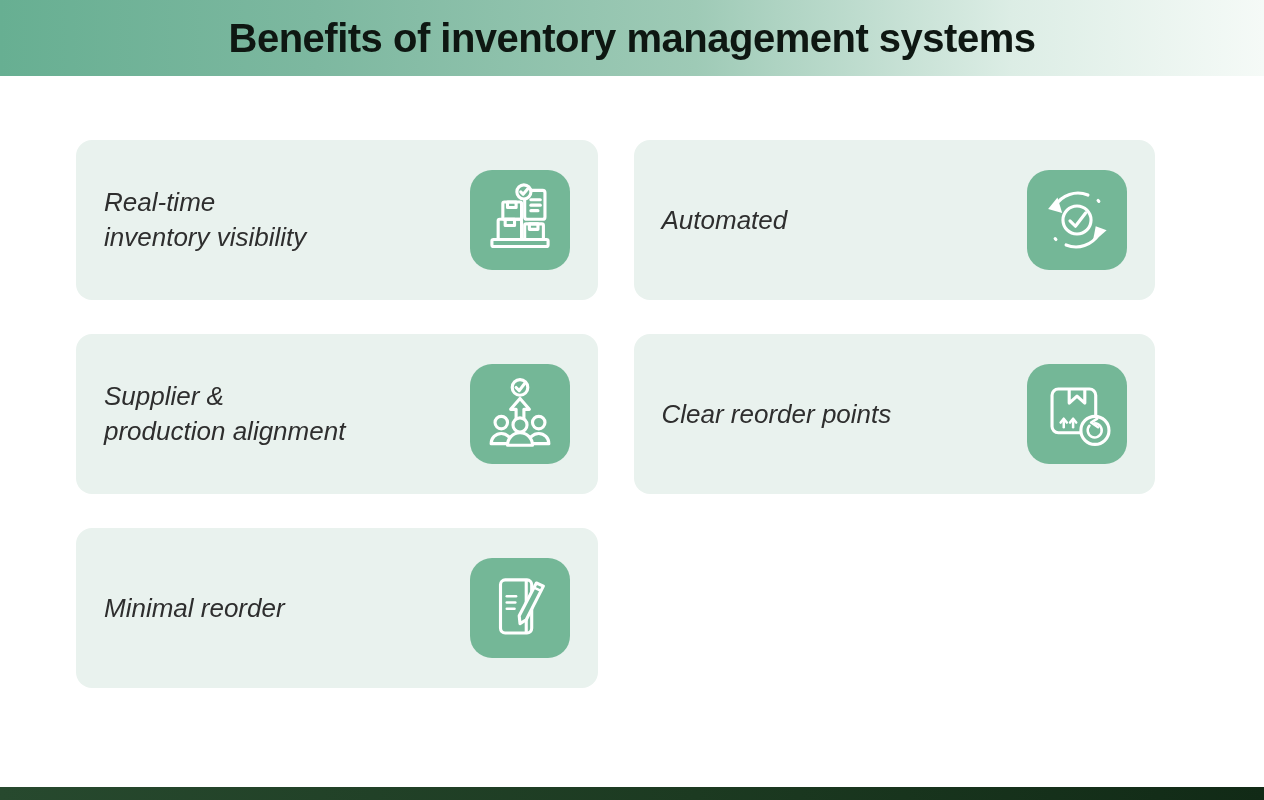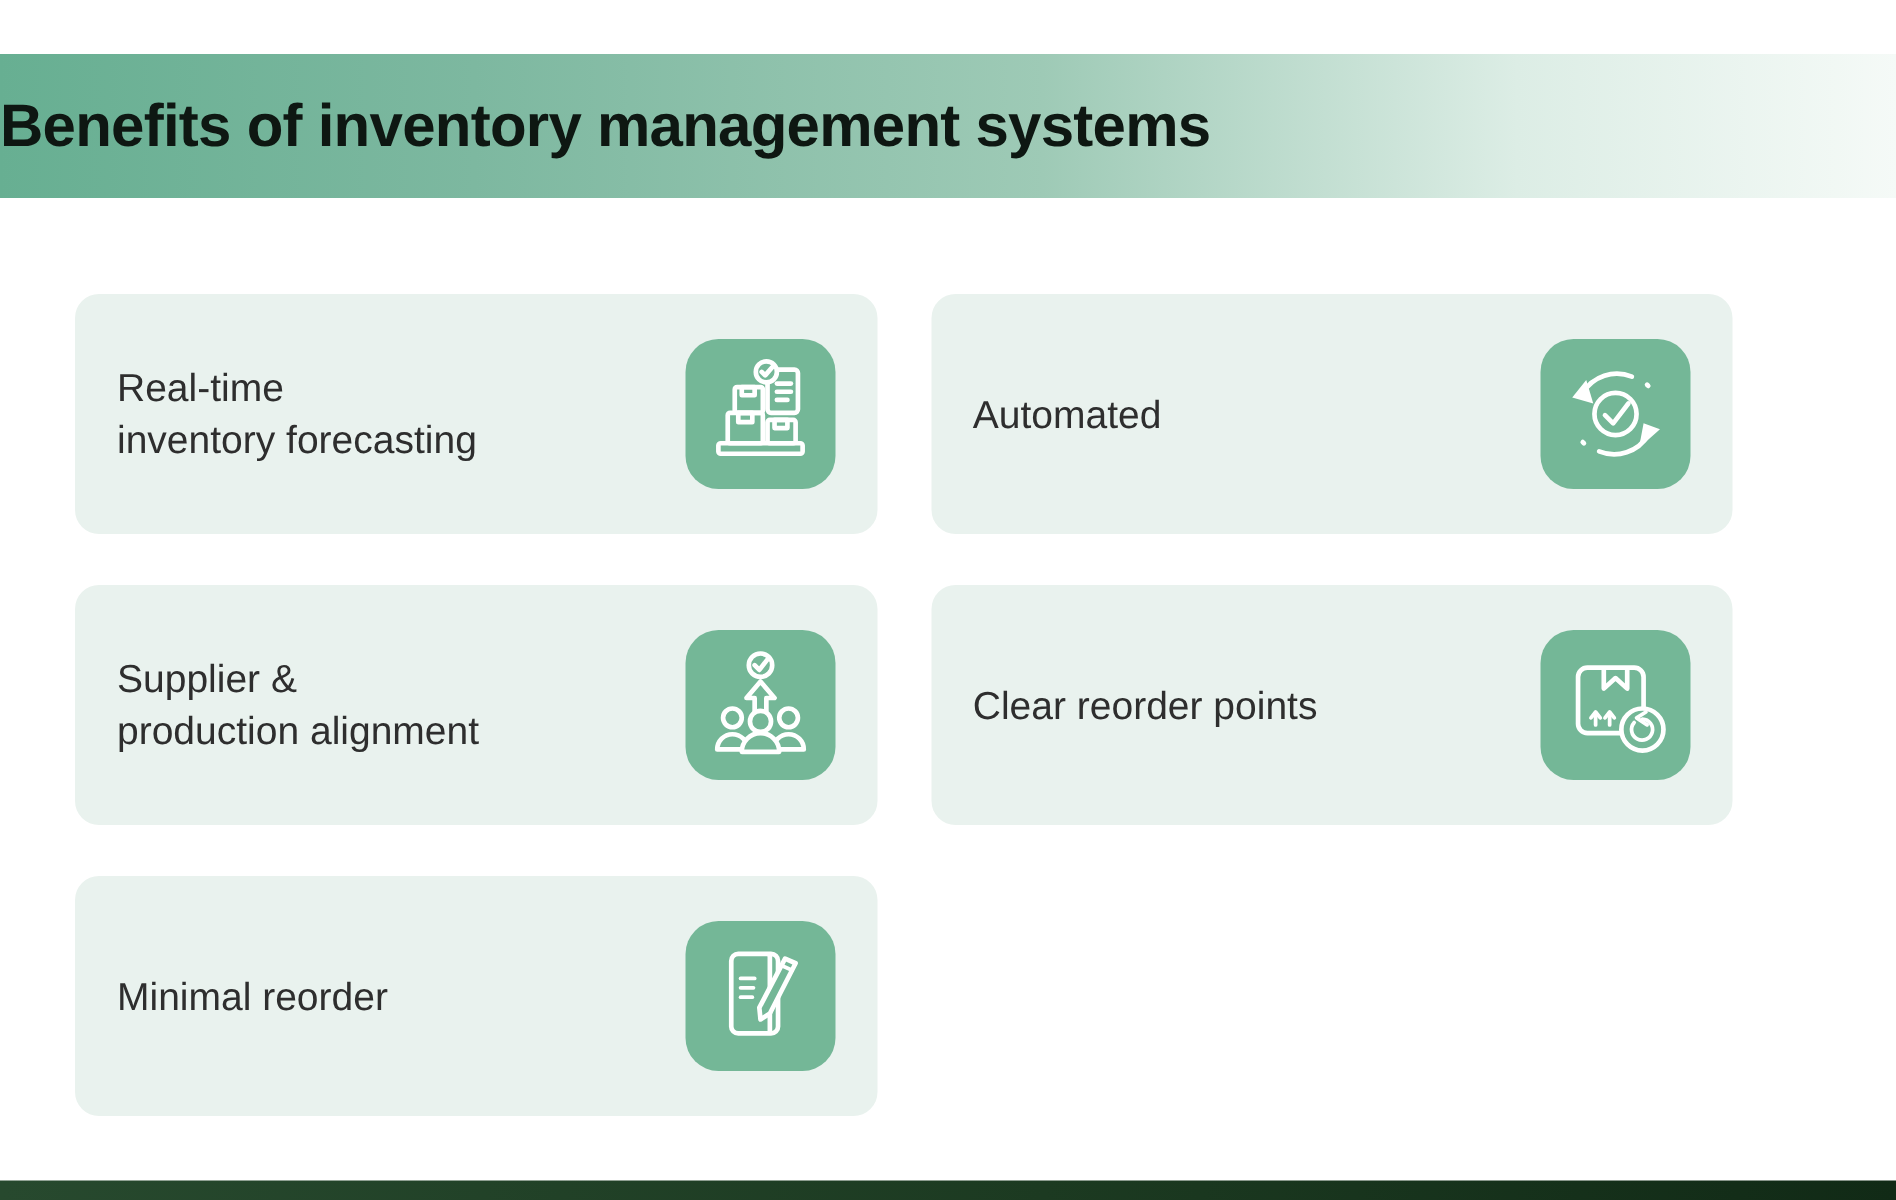--- a/index.html
+++ b/index.html
@@ -15,41 +15,42 @@
     --page-background:#ffffff;
   }
   *{margin:0;padding:0;box-sizing:border-box;}
   html,body{width:1264px;height:800px;overflow:hidden;}
   body{
     position:relative;
     background:var(--page-background);
     font-family:"Liberation Sans", sans-serif;
   }
   .header{
-    height:96px;
+    height:76px;
     width:100%;
     background:linear-gradient(90deg,var(--header-gradient-start) 0%,#7db8a0 25%,var(--header-gradient-mid) 55%,#dcede5 80%,var(--header-gradient-end) 100%);
     display:flex;
     align-items:center;
-    margin-top:36px;
+    justify-content:center;
   }
   .page-title{
     font-size:40px;
     font-weight:700;
     color:var(--title-text);
     letter-spacing:-0.5px;
   }
   .cards-grid{
     margin-top:64px;
-    padding:0 109px 0 50px;
+    padding:0 109px 0 76px;
     display:grid;
     grid-template-columns:1fr 1fr;
     grid-auto-rows:160px;
     column-gap:36px;
     row-gap:34px;
+    font-style:italic;
   }
   .card{
     background:var(--card-background);
     border-radius:16px;
     display:flex;
     align-items:center;
     justify-content:space-between;
     padding:0 28px;
   }
   .card-label{
@@ -87,21 +88,21 @@
 
 <div class="header">
   <div class="page-title">Benefits of inventory management systems</div>
 </div>
 
 <div class="cards-grid">
 
   <div class="card">
     <div class="card-label">
       <div>Real-time</div>
-      <div>inventory forecasting</div>
+      <div>inventory visibility</div>
     </div>
     <div class="icon-tile">
       <svg class="ic" width="78" height="78" viewBox="0 0 100 100">
         <rect x="14" y="75" width="72" height="9" rx="2"></rect>
         <rect x="22" y="49" width="30" height="26" rx="2"></rect>
         <rect x="31" y="49" width="12" height="8"></rect>
         <rect x="56" y="55" width="24" height="20" rx="2"></rect>
         <rect x="62" y="55" width="11" height="7"></rect>
         <rect x="28" y="27" width="24" height="22" rx="2"></rect>
         <rect x="34" y="27" width="11" height="7"></rect>

